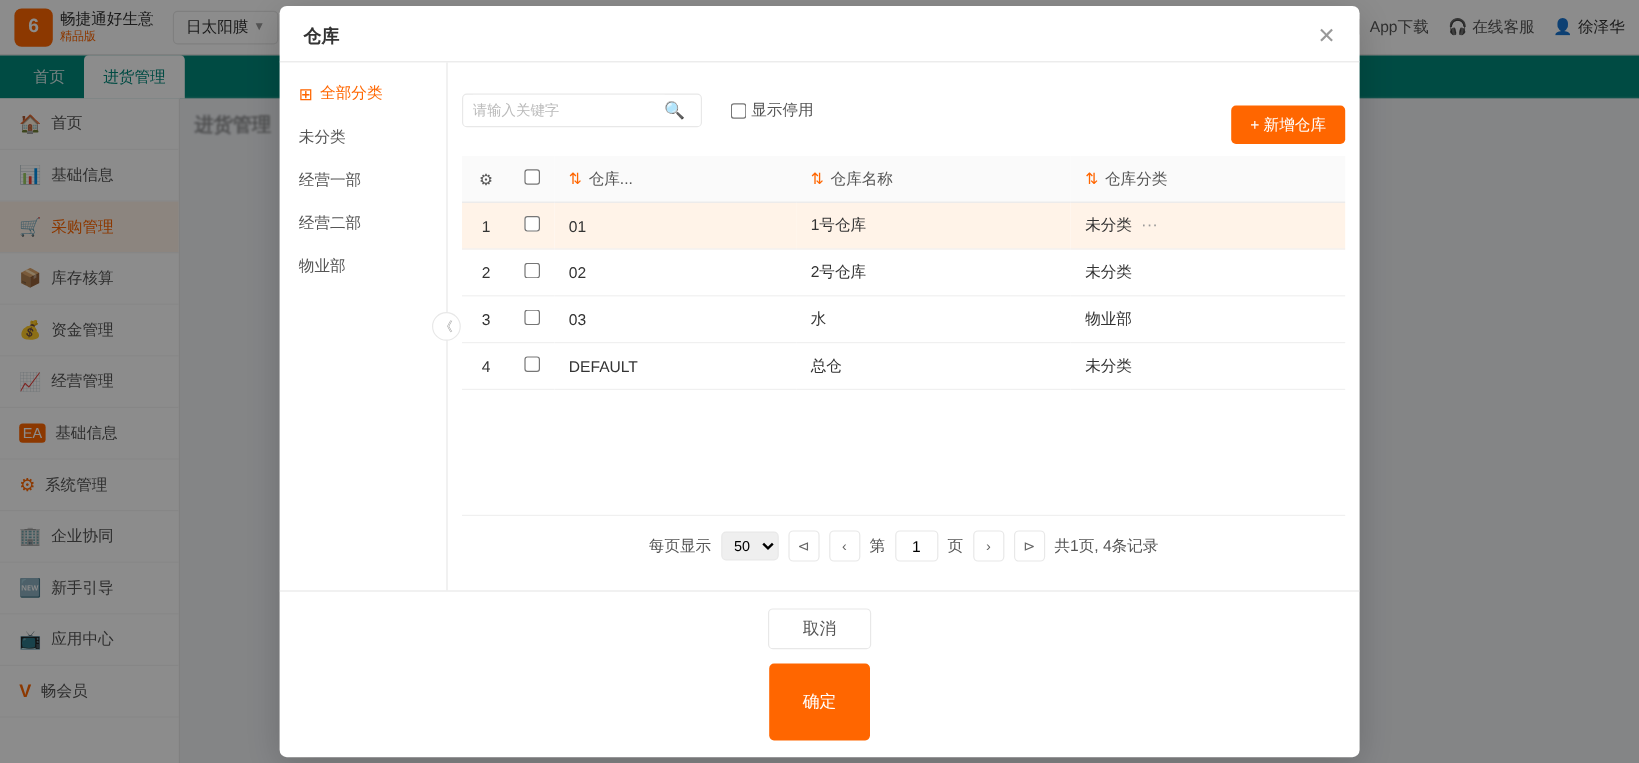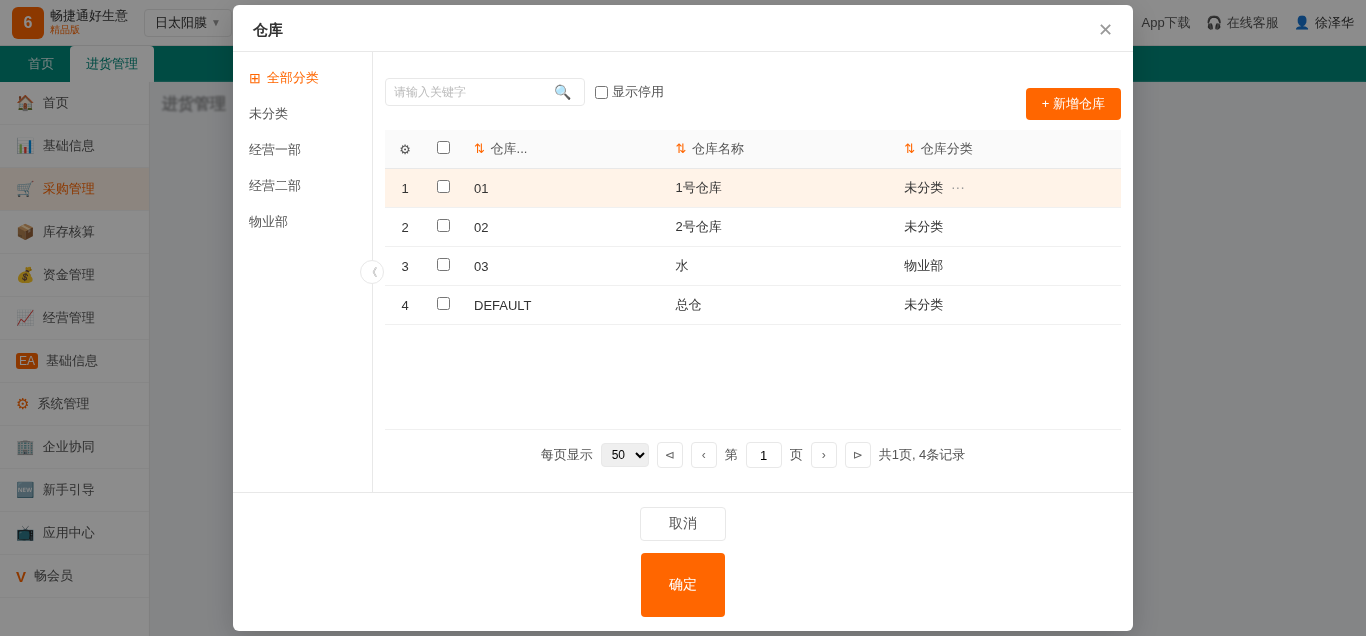--- a/index.html
+++ b/index.html
@@ -169,21 +169,21 @@
     .cat-all-icon { color: #f60; font-size: 14px; }
 
     
     .table-area {
       flex: 1;
       display: flex;
       flex-direction: column;
       padding: 12px;
     }
     .table-toolbar {
-      display: flex; align-items: center; gap: 10px;
+      display: flex; align-items: center; gap: 24px;
       margin-bottom: 10px;
       justify-content: space-between;
     }
     .search-box {
       display: flex; align-items: center;
       border: 1px solid #e8e8e8; border-radius: 4px;
       padding: 0 8px;
       width: 200px;
     }
     .search-box input {

